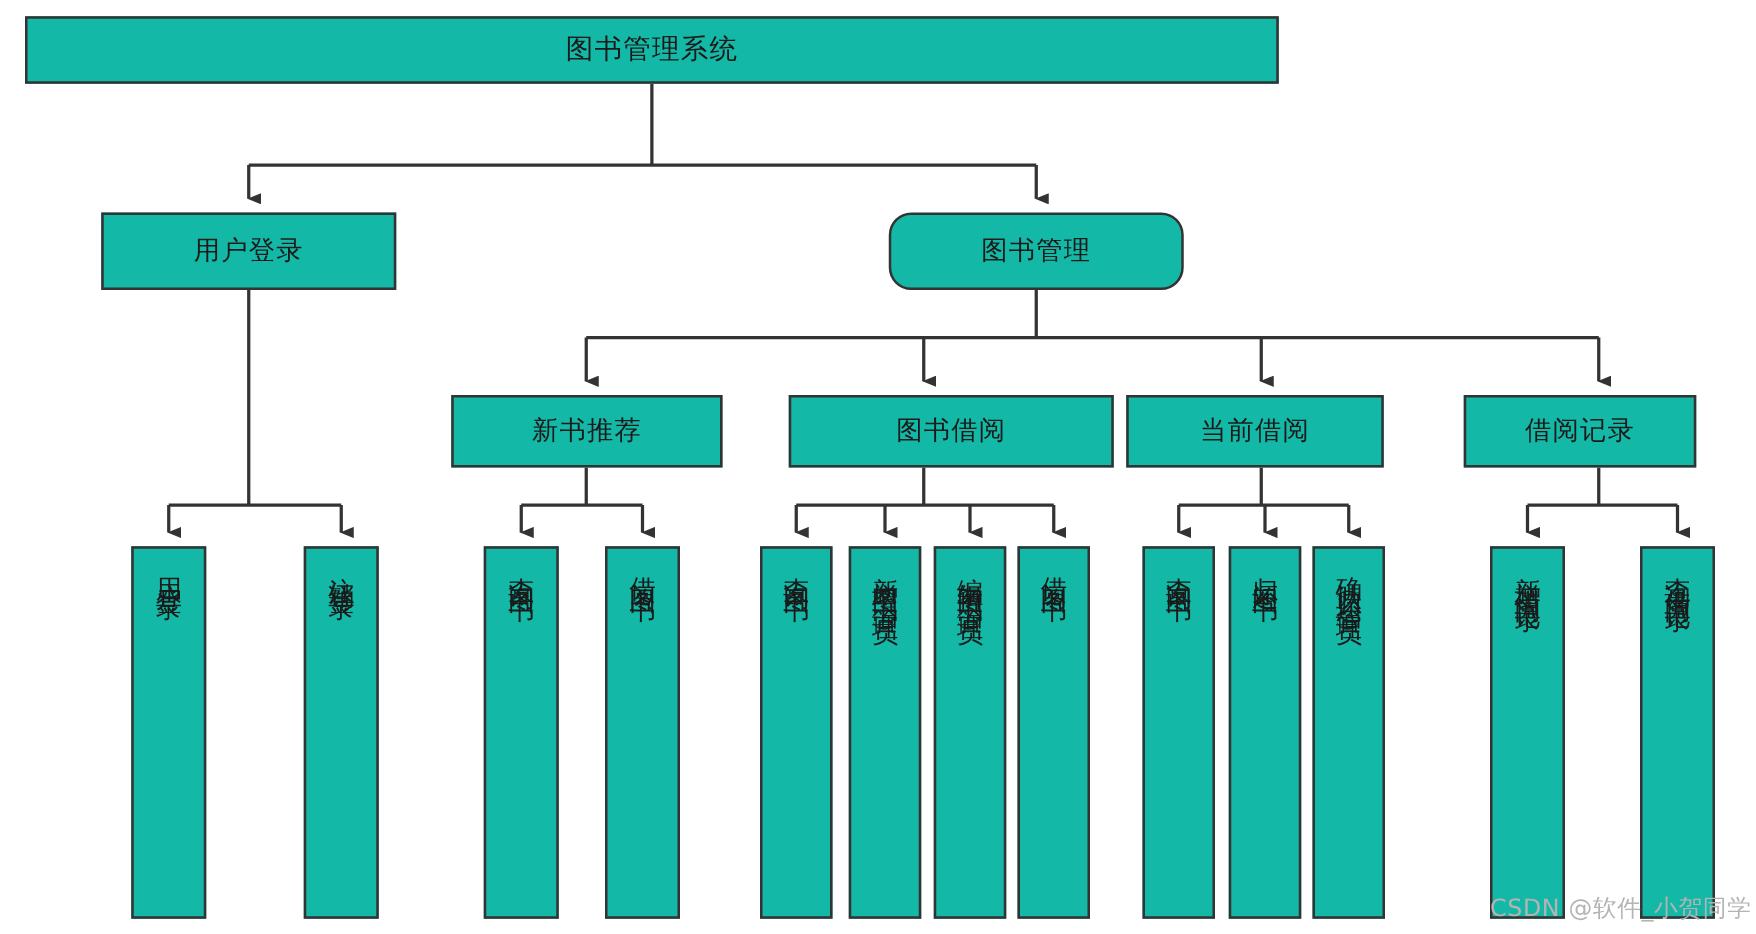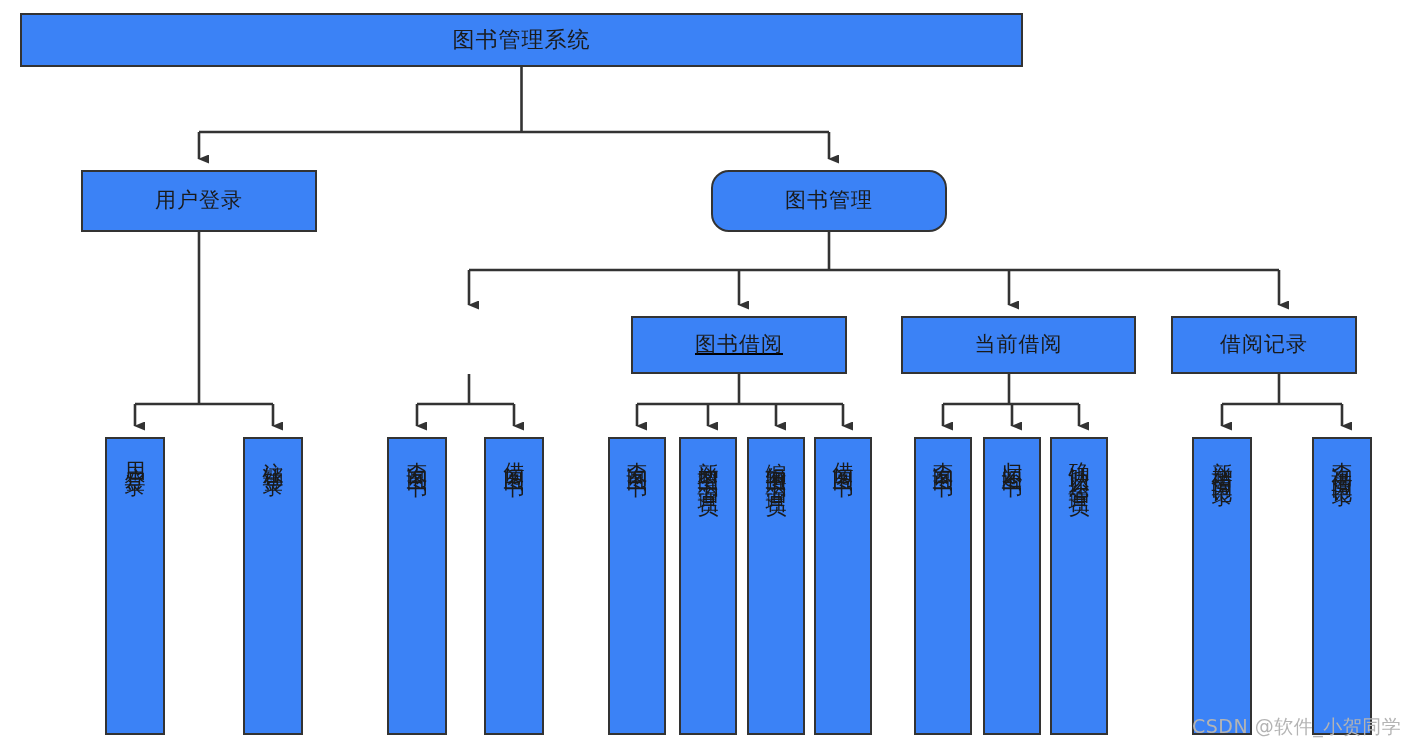--- a/index.html
+++ b/index.html
@@ -23,21 +23,21 @@
     position: absolute;
     left: 0;
     top: 0;
     width: 1405px;
     height: 747px;
   }
   .node-box {
     position: absolute;
     box-sizing: border-box;
     border: 2px solid #333333;
-    background: #3b82f6;
+    background: #14b8a6;
     display: flex;
     align-items: center;
     justify-content: center;
   }
   .node-label-h {
     font-size: 21px;
     color: #1a1a1a;
     letter-spacing: 1px;
     white-space: nowrap;
     line-height: 1.1;
@@ -138,24 +138,27 @@
     <span class="node-label-h">图书管理系统</span>
   </div>
 
   <div class="node-box" style="left:81px; top:170px; width:236px; height:62px;">
     <span class="node-label-h">用户登录</span>
   </div>
   <div class="node-box" style="left:711px; top:170px; width:236px; height:62px;border-radius:18px;">
     <span class="node-label-h">图书管理</span>
   </div>
 
-  <div class="node-box" style="left:631px; top:316px; width:216px; height:58px;text-decoration:underline;">
+  <div class="node-box" style="left:361px; top:316px; width:217px; height:58px;">
+    <span class="node-label-h">新书推荐</span>
+  </div>
+  <div class="node-box" style="left:631px; top:316px; width:260px; height:58px;">
     <span class="node-label-h">图书借阅</span>
   </div>
-  <div class="node-box" style="left:901px; top:316px; width:235px; height:58px;">
+  <div class="node-box" style="left:901px; top:316px; width:206px; height:58px;">
     <span class="node-label-h">当前借阅</span>
   </div>
   <div class="node-box" style="left:1171px; top:316px; width:186px; height:58px;">
     <span class="node-label-h">借阅记录</span>
   </div>
 
   <div class="node-box leaf" style="left:105px; top:437px; width:60px; height:298px;">
     <span class="node-label-v">用户登录</span>
   </div>
   <div class="node-box leaf" style="left:243px; top:437px; width:60px; height:298px;">

